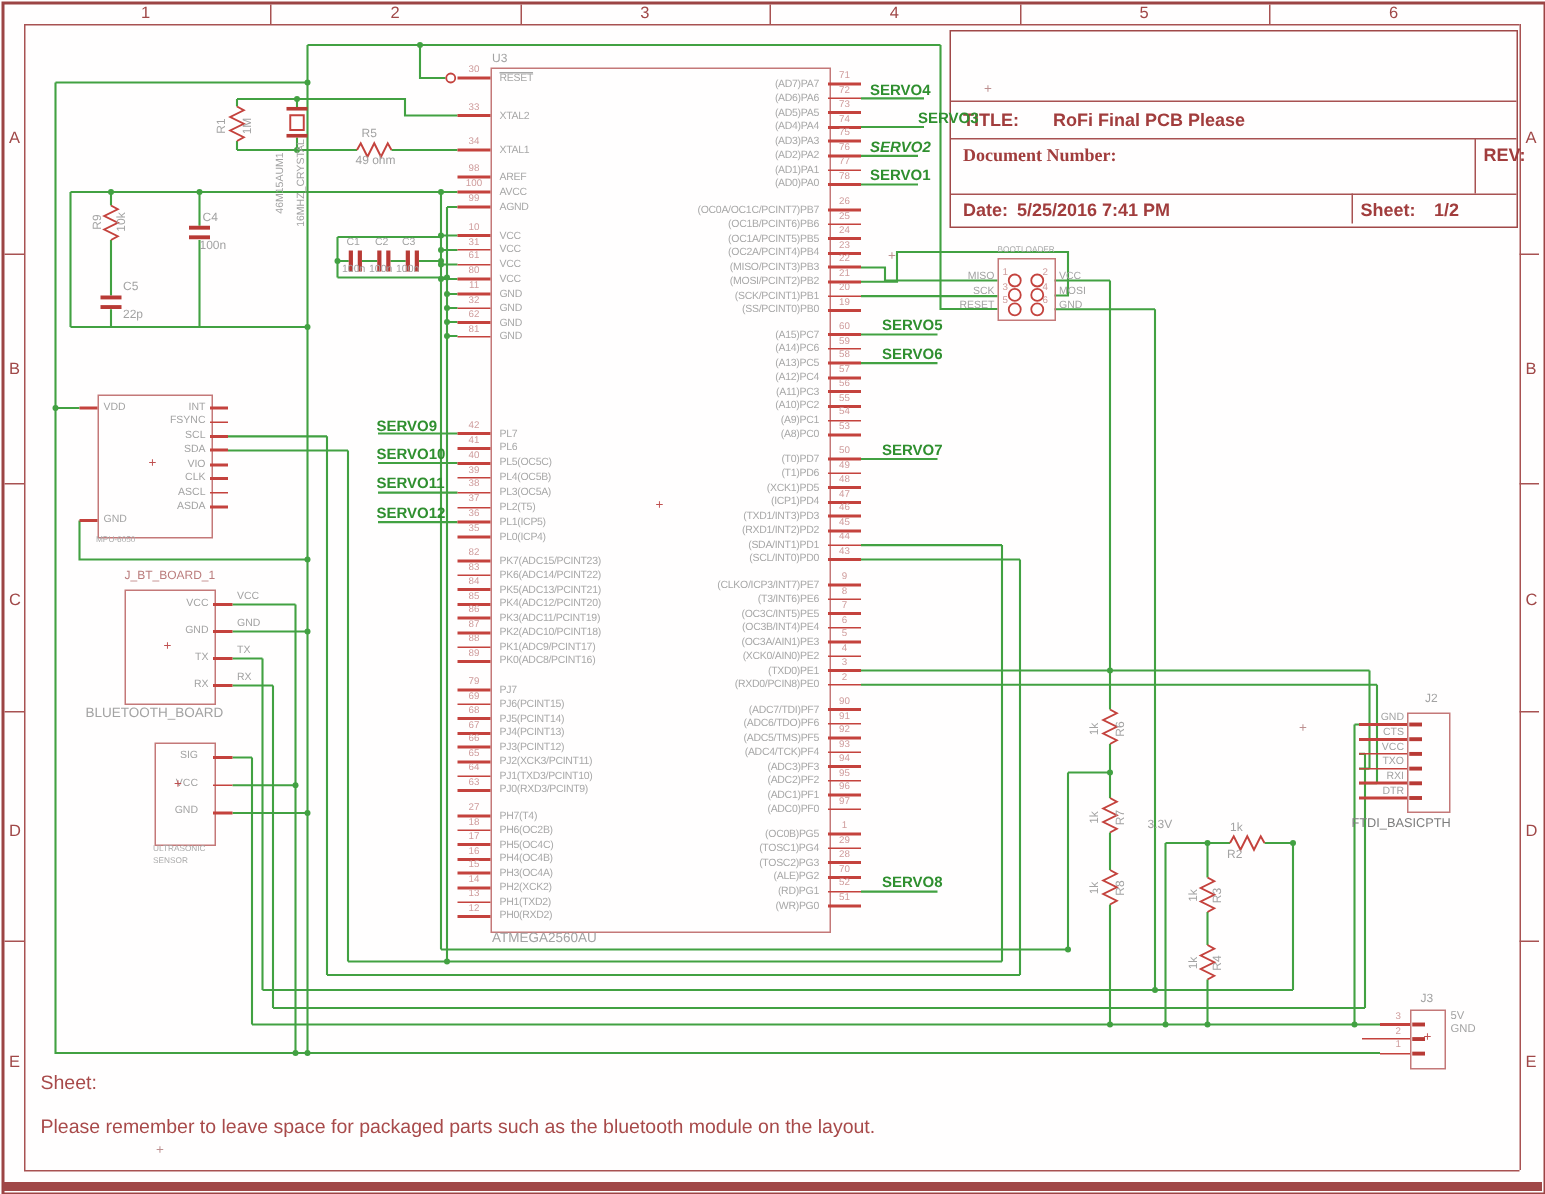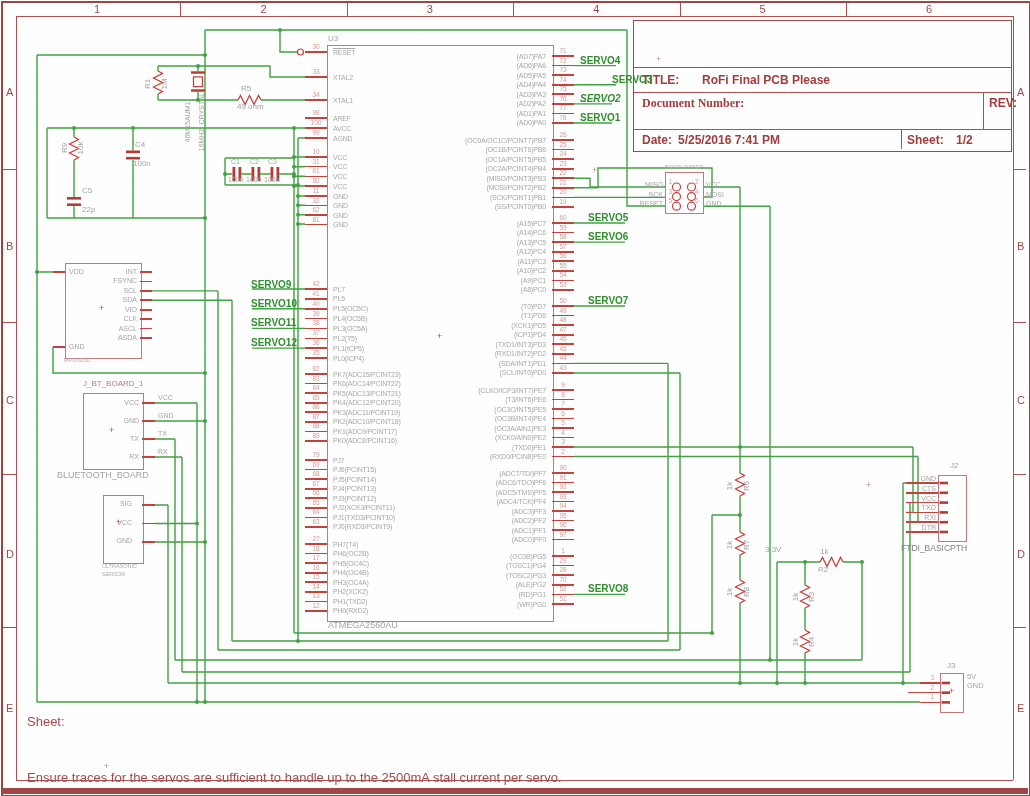--- a/index.html
+++ b/index.html
@@ -210,21 +210,21 @@
 
   <div class="box" style="left:327px;top:45px;width:225px;height:575px;"></div>
   <div class="box" style="left:65px;top:263px;width:75px;height:94px;"></div>
   <div class="box" style="left:83px;top:393px;width:59px;height:75px;"></div>
   <div class="box" style="left:103px;top:495px;width:39px;height:67px;"></div>
   <div class="box" style="left:665px;top:172px;width:37px;height:40px;"></div>
   <div class="box" style="left:938px;top:475px;width:27px;height:65px;"></div>
   <div class="box" style="left:940px;top:673px;width:22px;height:38px;"></div>
 
   <div class="note" style="left:27px;top:714px;">Sheet:</div>
-  <div class="note" style="left:27px;top:770px;">Ensure traces for the servos are sufficient to handle up to the 2500mA stall current per servo.</div>
+  <div class="note" style="left:27px;top:743px;">Please remember to leave space for packaged parts such as the bluetooth module on the layout.</div>
 
   <div id="gen">
       <div class="stub" style="left: 305px; top: 51.2px; width: 22px;"></div>
       <div class="lbl pn" style="left: 305px; top: 44px; width: 22px; text-align: center;">30</div>
       <div class="lbl pname ov" style="left: 333px; top: 48.5px;">RESET</div>
       <div class="stub" style="left: 305px; top: 76.2px; width: 22px;"></div>
       <div class="lbl pn" style="left: 305px; top: 69px; width: 22px; text-align: center;">33</div>
       <div class="lbl pname" style="left: 333px; top: 73.5px;">XTAL2</div>
       <div class="stub" style="left: 305px; top: 99.2px; width: 22px;"></div>
       <div class="lbl pn" style="left: 305px; top: 92px; width: 22px; text-align: center;">34</div>

